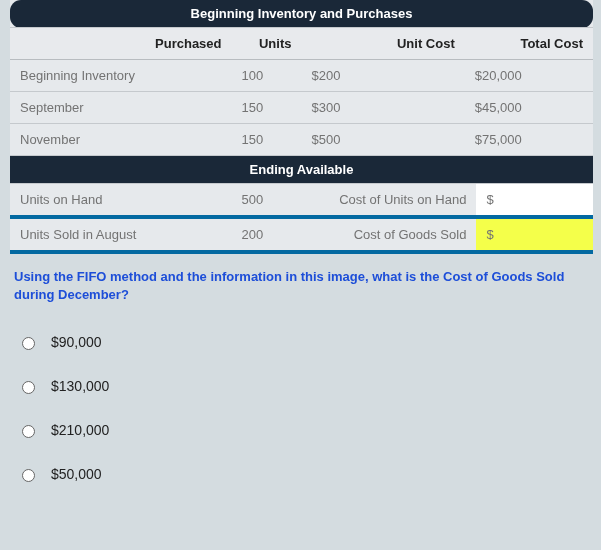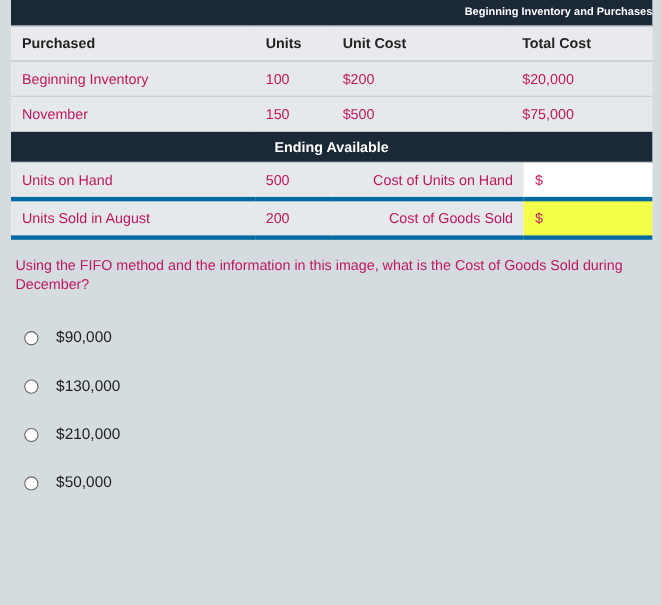--- a/index.html
+++ b/index.html
@@ -18,55 +18,56 @@
   }
   table {
     width: 100%;
     border-collapse: collapse;
     background: #e6e9ec;
   }
   .header-dark {
     background: #1a2838;
     color: #fff;
     font-weight: bold;
-    text-align: right;
+    text-align: center;
     padding: 6px 0;
-    font-size: 10px;
+    font-size: 13px;
+    border-radius: 11px;
   }
   th {
     background: #e8eaed;
-    text-align: left;
+    text-align: right;
     padding: 8px 10px;
     font-weight: bold;
     border-bottom: 1px solid #b8bcc0;
     color: #222;
   }
   td {
     padding: 8px 10px;
     border-bottom: 1px solid #c5c9cd;
     background: #e6e9ec;
-    color: #be185d;
+    color: #737373;
   }
   .col-purchased { width: 38%; }
   .col-units { width: 12%; }
   .col-unitcost { width: 28%; }
   .col-total { width: 22%; }
   .label-right {
     text-align: right;
     padding-right: 6px;
     margin-top: 46px;
   }
   .hl {
     background: #f4ff4a !important;
   }
   .question {
     padding: 14px 4px 10px 4px;
-    font-weight: normal;
+    font-weight: bold;
     font-size: 13px;
-    color: #be185d;
+    color: #1d4ed8;
     line-height: 1.4;
   }
   .options {
     padding: 6px 0 0 12px;
   }
   .option {
     display: flex;
     align-items: flex-end;
     padding: 14px 0;
     font-size: 14px;
@@ -112,20 +113,26 @@
       <th class="col-unitcost">Unit Cost</th>
       <th class="col-total">Total Cost</th>
     </tr>
     <tr>
       <td>Beginning Inventory</td>
       <td>100</td>
       <td>$200</td>
       <td>$20,000</td>
     </tr>
     <tr>
+      <td>September</td>
+      <td>150</td>
+      <td>$300</td>
+      <td>$45,000</td>
+    </tr>
+    <tr>
       <td>November</td>
       <td>150</td>
       <td>$500</td>
       <td>$75,000</td>
     </tr>
     <tr>
           <td colspan="4" class="sep-mid">Ending Available</td>
         </tr>
   </tbody>
     </table>

